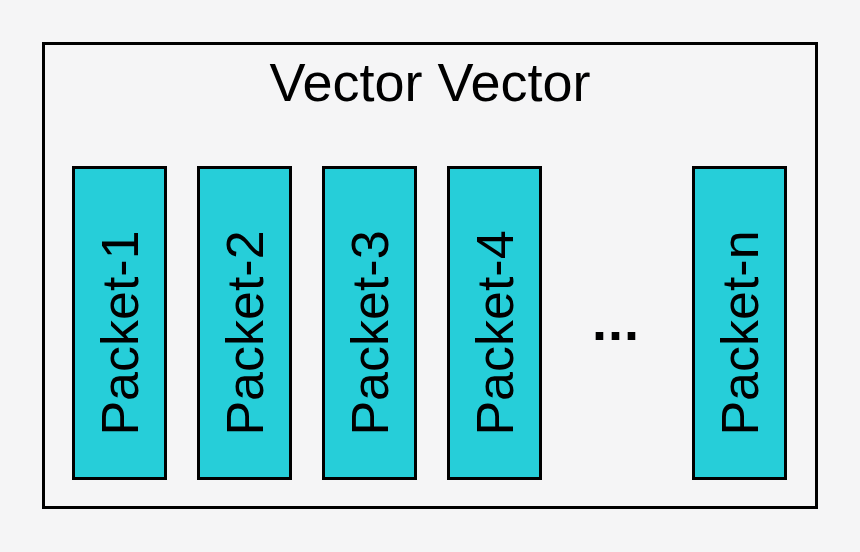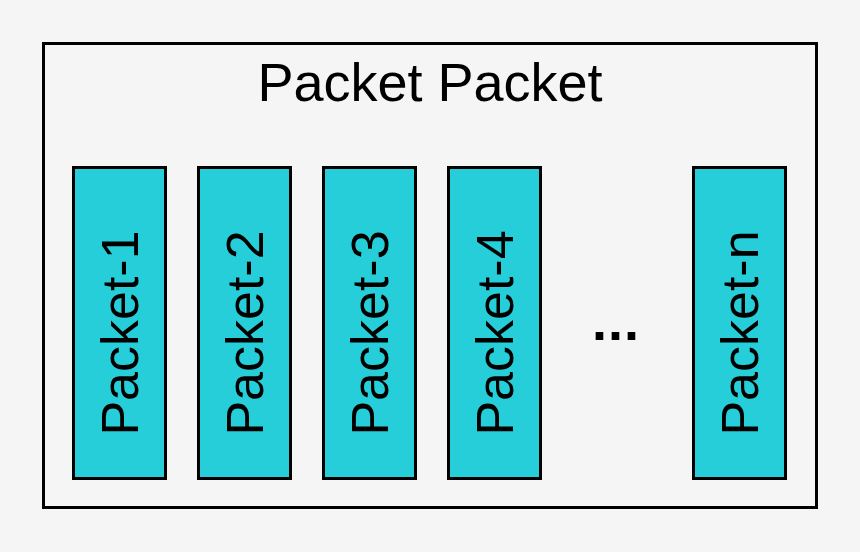--- a/index.html
+++ b/index.html
@@ -74,21 +74,21 @@
     white-space: nowrap;
   }
 </style>
 </head>
 <body>
 
 <div class="stage">
 
   <div class="outer-box"></div>
 
-  <div class="title">Packet Packet</div>
+  <div class="title">Vector Vector</div>
 
   <div class="packet packet-1">
     <span class="label">Packet-1</span>
   </div>
 
   <div class="packet packet-2">
     <span class="label">Packet-2</span>
   </div>
 
   <div class="packet packet-3">

